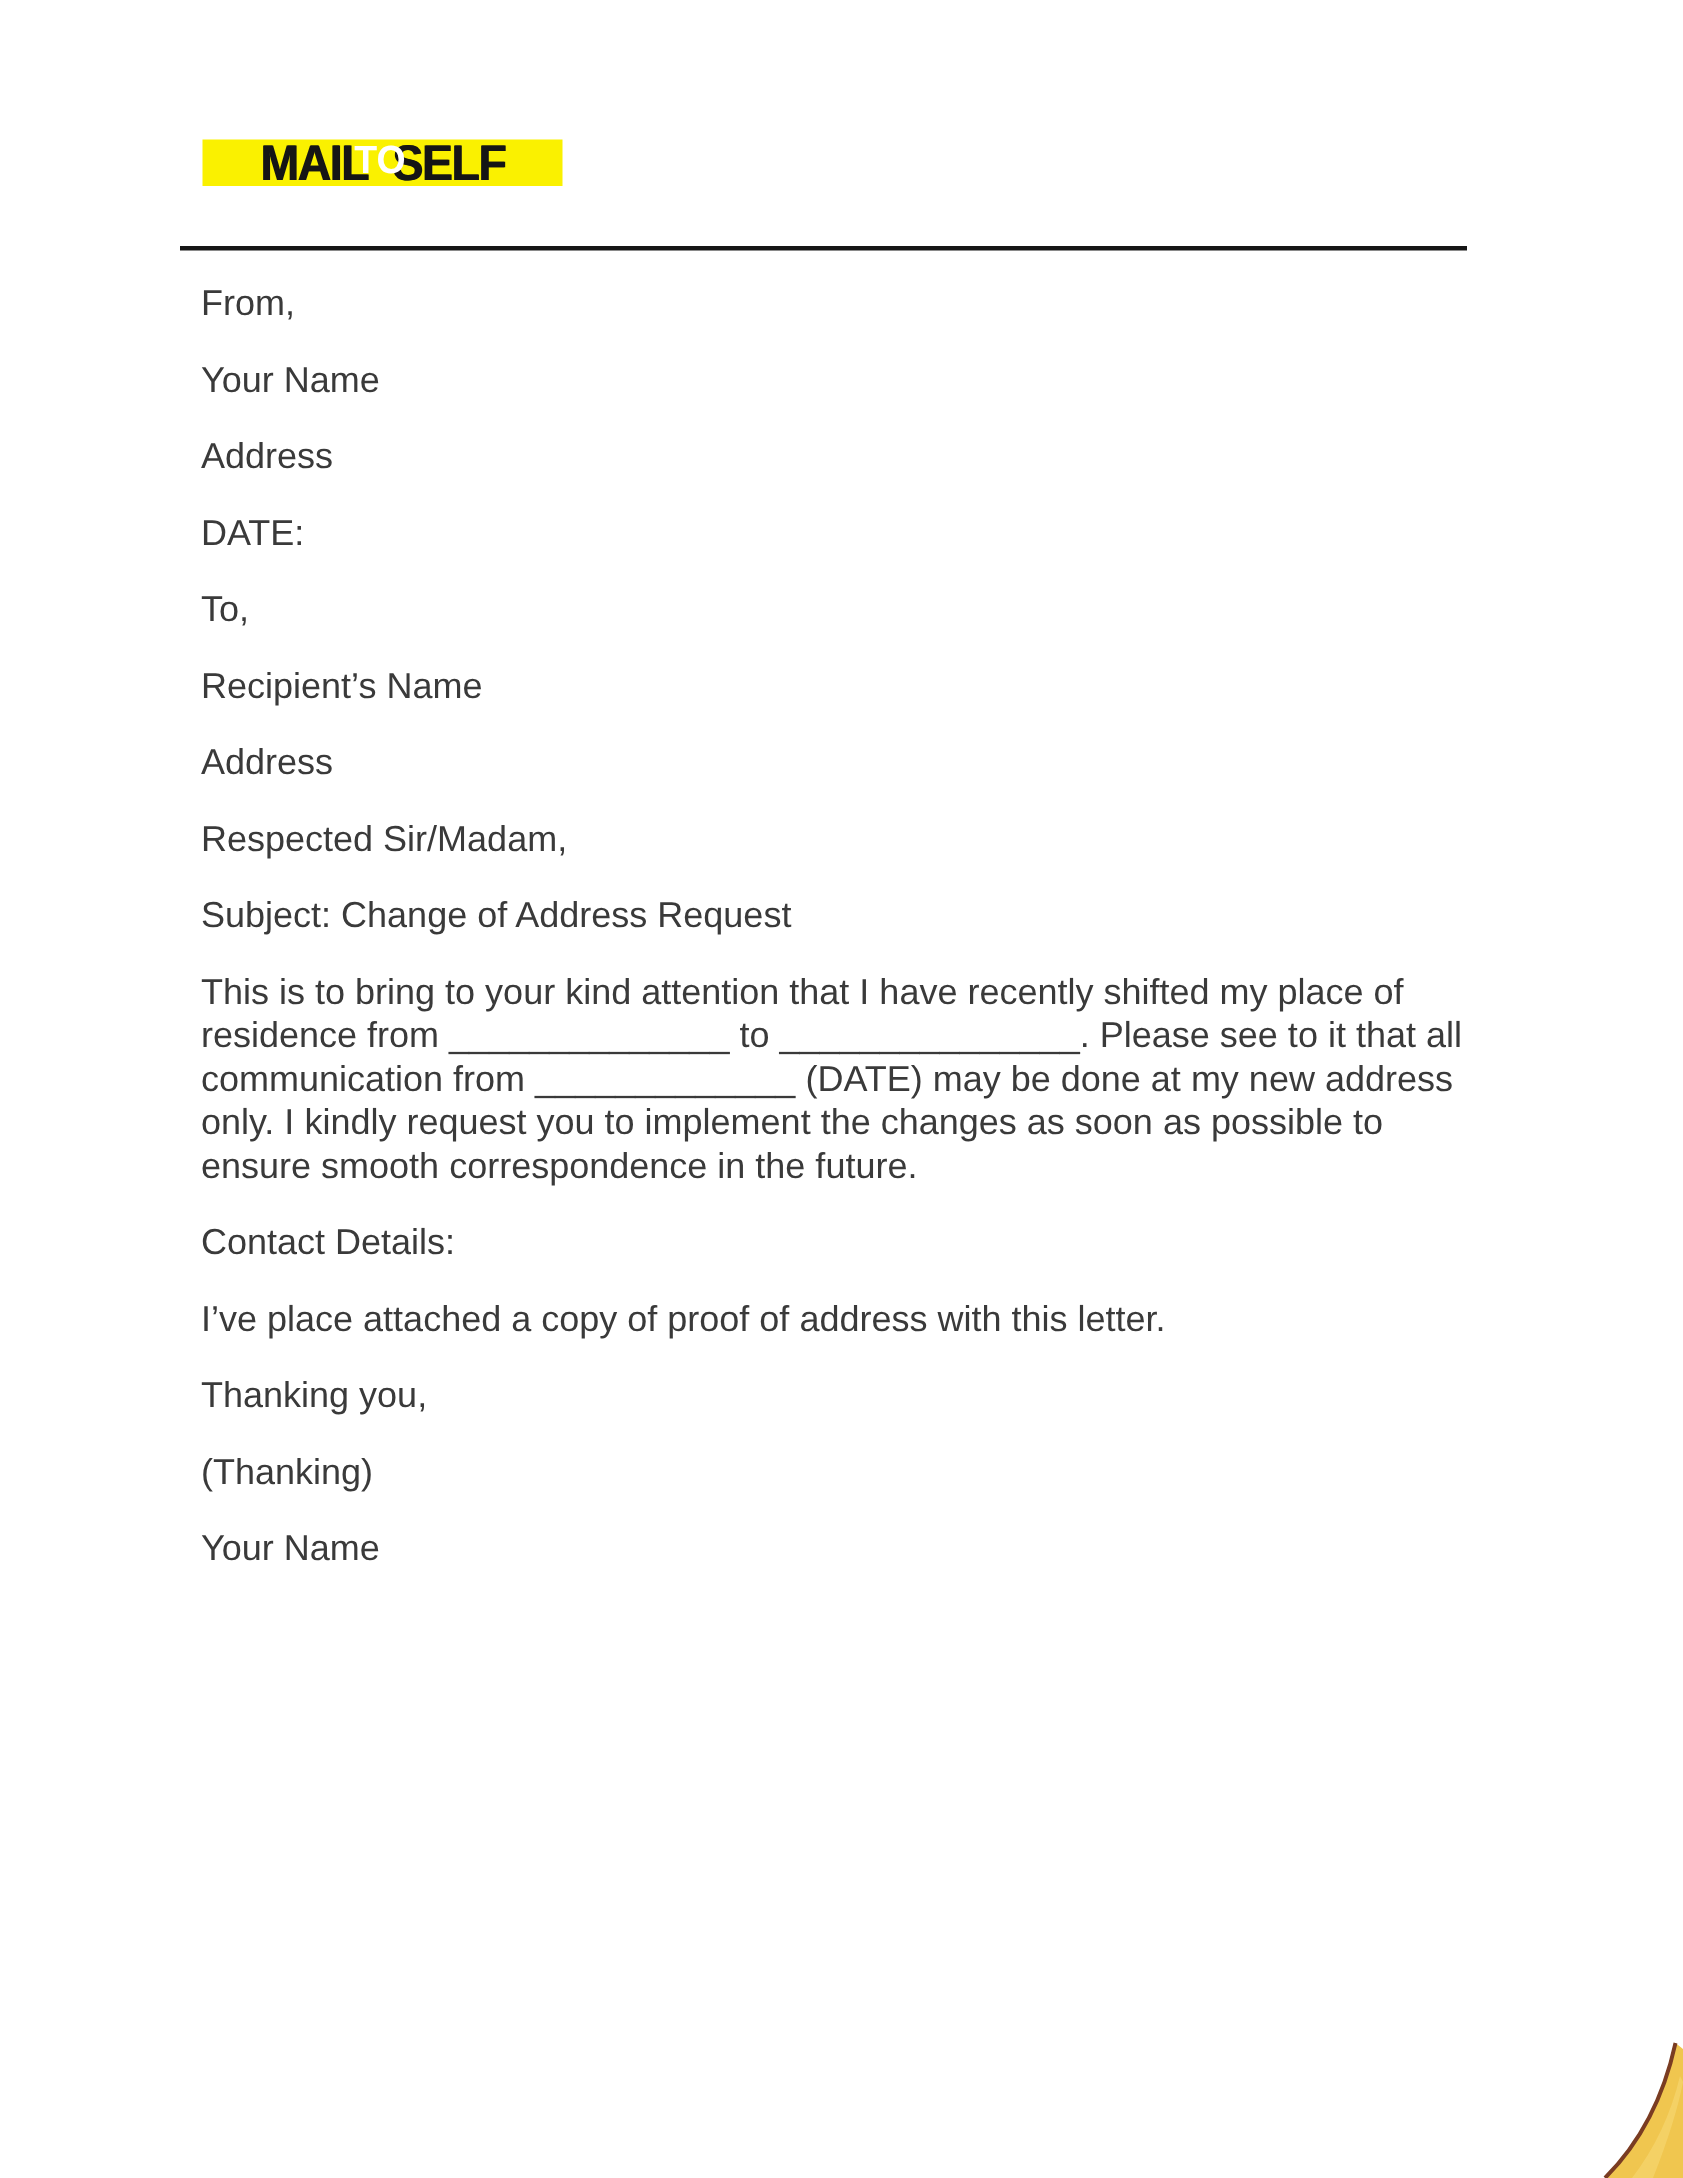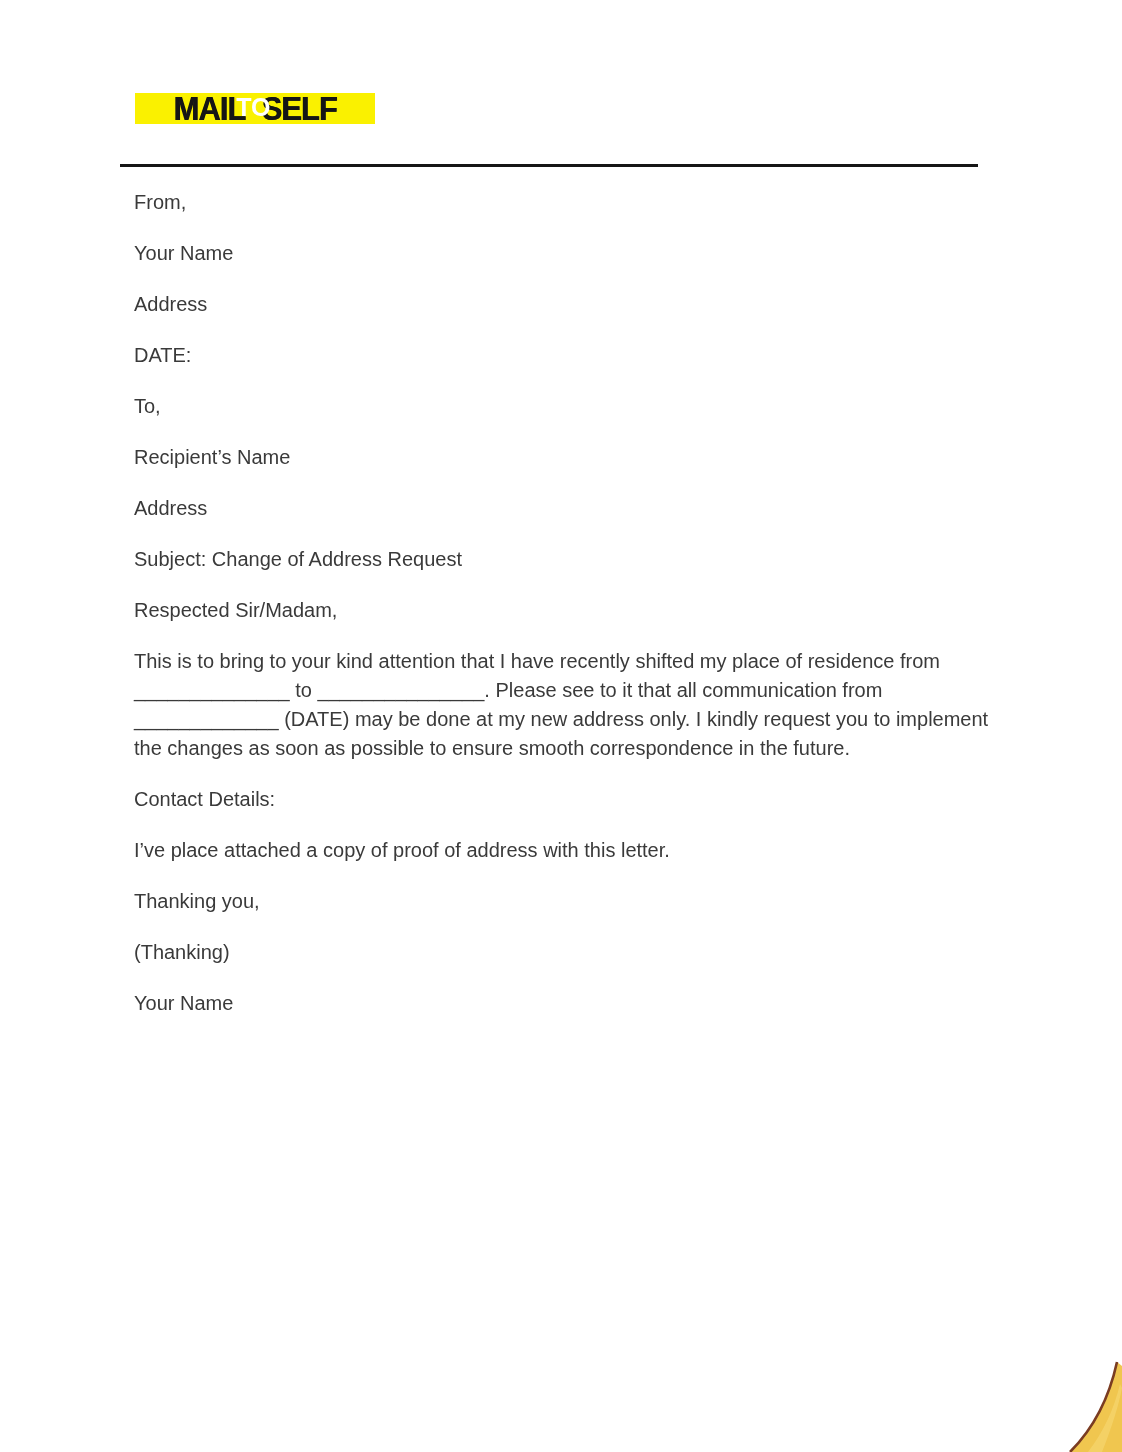--- a/index.html
+++ b/index.html
@@ -58,21 +58,21 @@
     left:120px; top:164px;
     width:858px; height:3px;
     background:var(--divider);
   }
   .letter-body{
     position:absolute;
     left:134px; top:188px;
     width:862px;
   }
   .letter-body p{
-    font-size:20px;
+    font-size:24px;
     line-height:29px;
     margin:0 0 22px 0;
     white-space:pre-wrap;
   }
   .corner-decoration{
     position:absolute;
     right:0; bottom:0;
     width:80px; height:100px;
     display:block;
   }
@@ -89,22 +89,22 @@
 <div class="divider"></div>
 
 <div class="letter-body">
     <p>From,</p>
     <p>Your Name</p>
     <p>Address</p>
     <p>DATE:</p>
     <p>To,</p>
     <p>Recipient’s Name</p>
     <p>Address</p>
+    <p>Respected Sir/Madam,</p>
     <p>Subject: Change of Address Request</p>
-    <p>Respected Sir/Madam,</p>
     <p>This is to bring to your kind attention that I have recently shifted my place of residence from ______________ to _______________. Please see to it that all communication from _____________ (DATE) may be done at my new address only. I kindly request you to implement the changes as soon as possible to ensure smooth correspondence in the future.</p>
     <p>Contact Details:</p>
     <p>I’ve place attached a copy of proof of address with this letter.</p>
     <p>Thanking you,</p>
     <p>(Thanking)</p>
     <p>Your Name</p>
   </div>
 
 <svg class="corner-decoration" viewBox="0 0 80 100" preserveAspectRatio="none" aria-hidden="true">
   <path d="M 75,10 Q 63,65 28,100 L 80,100 L 80,14 Z" style="fill:var(--corner-fill)"></path>

